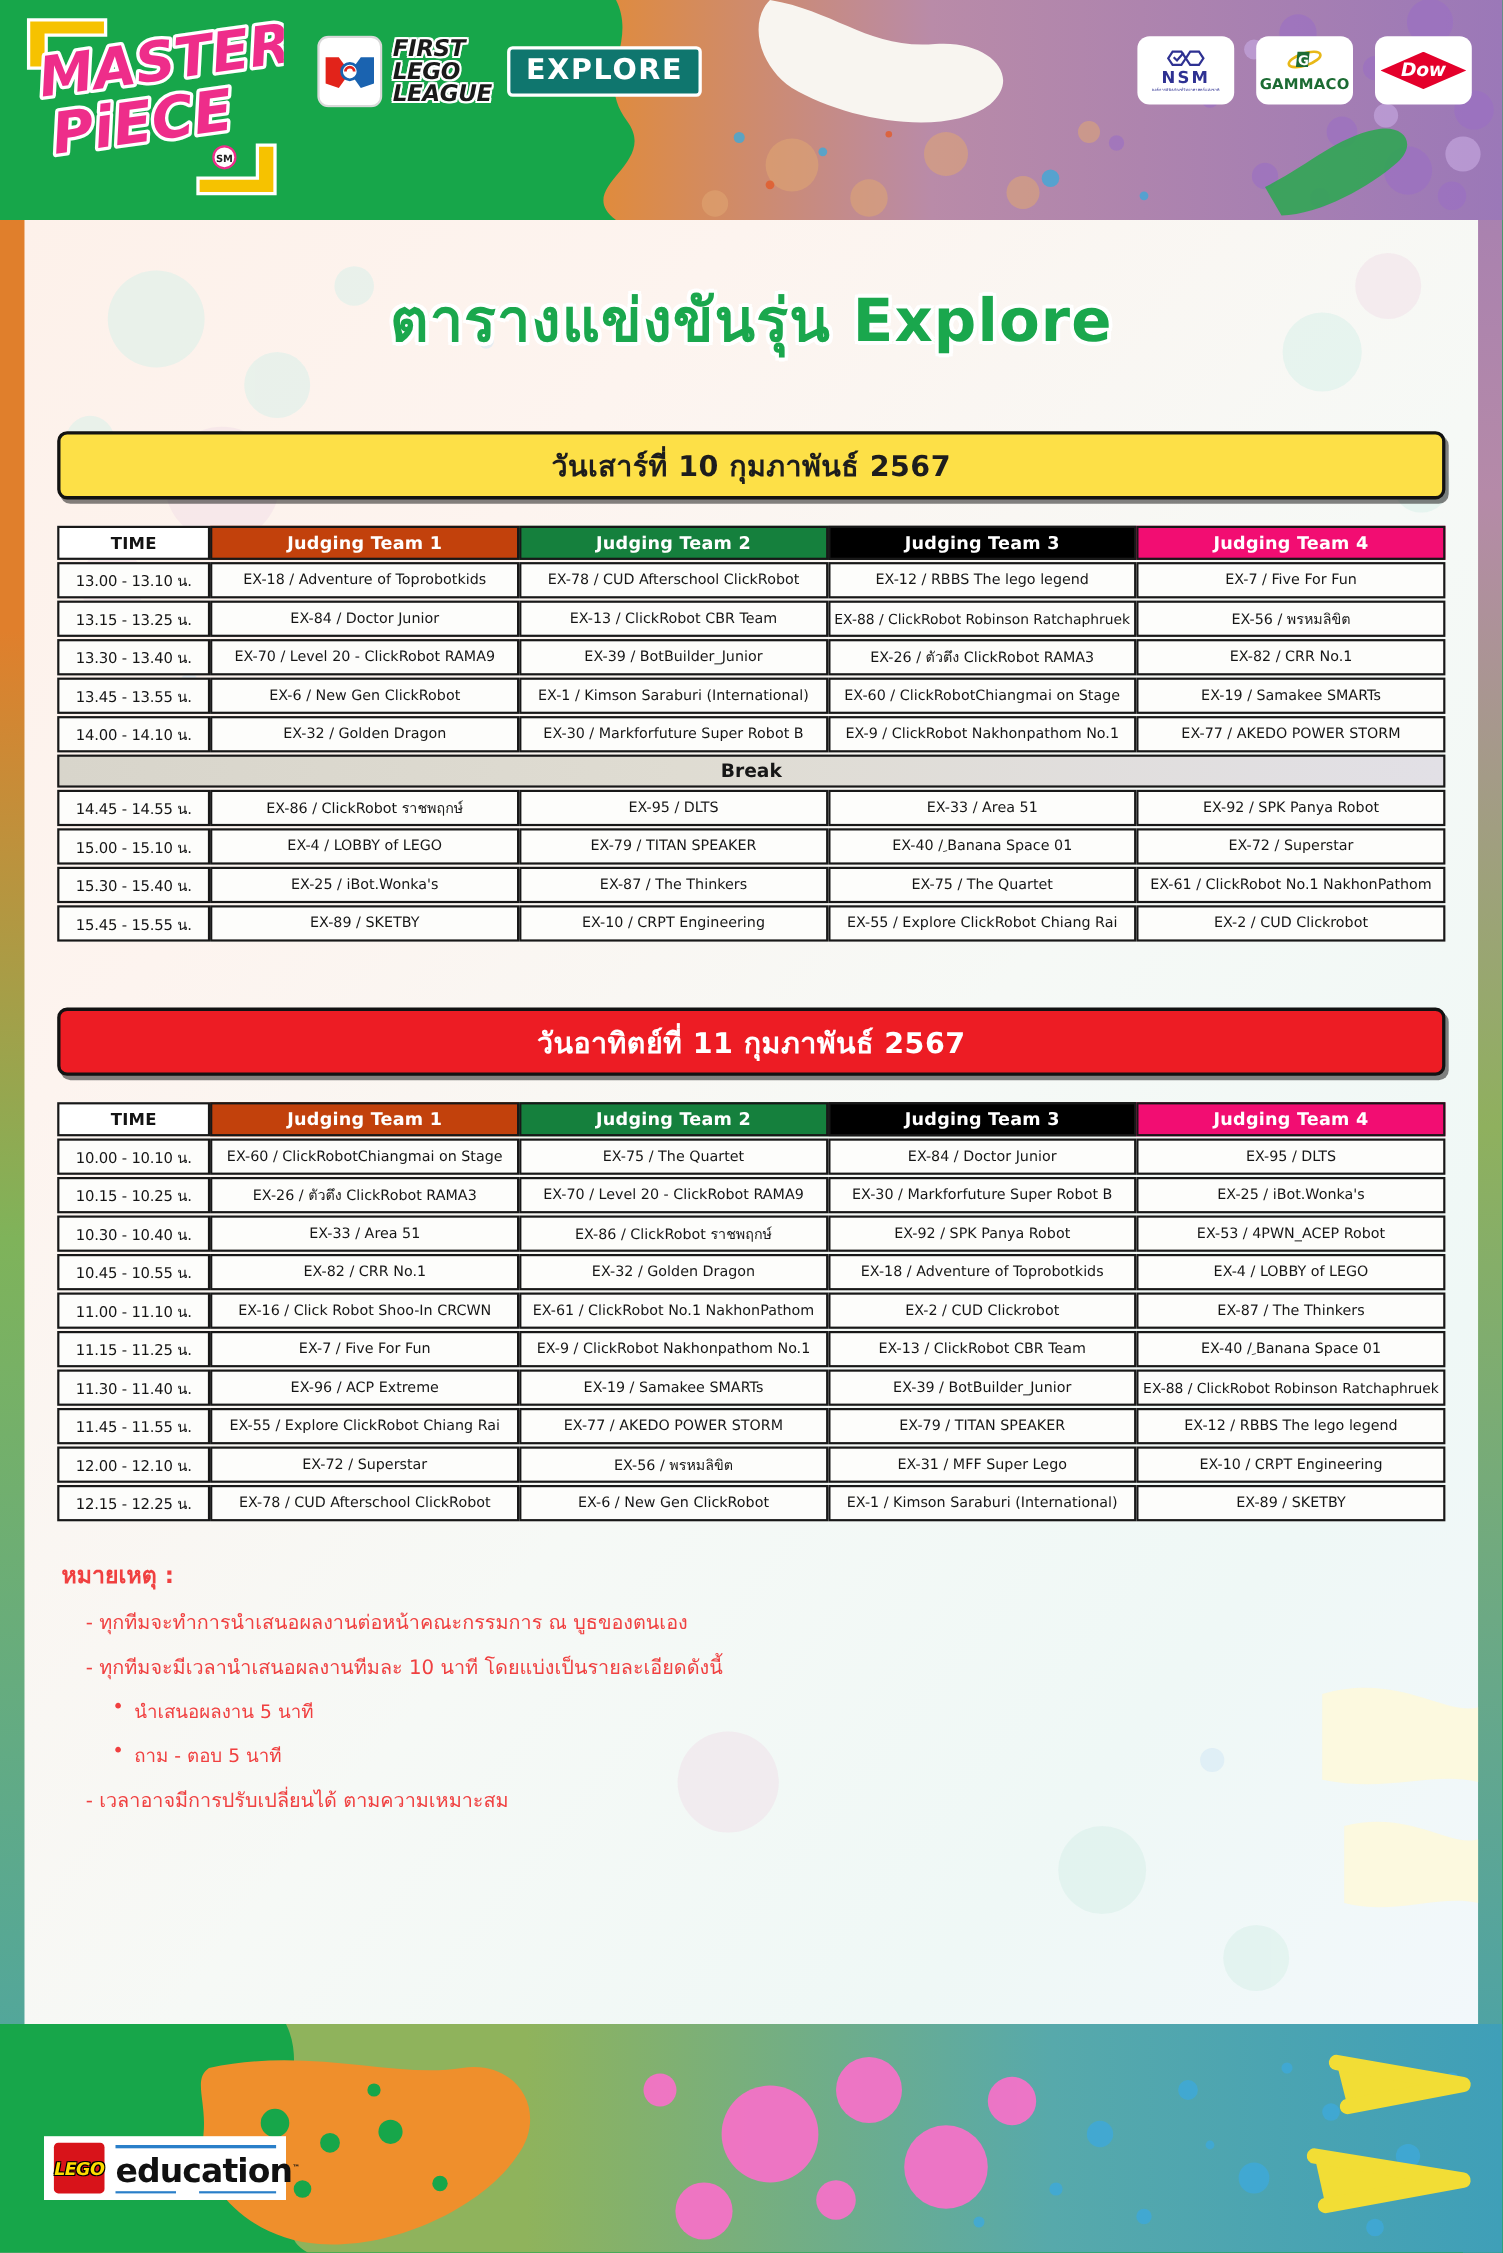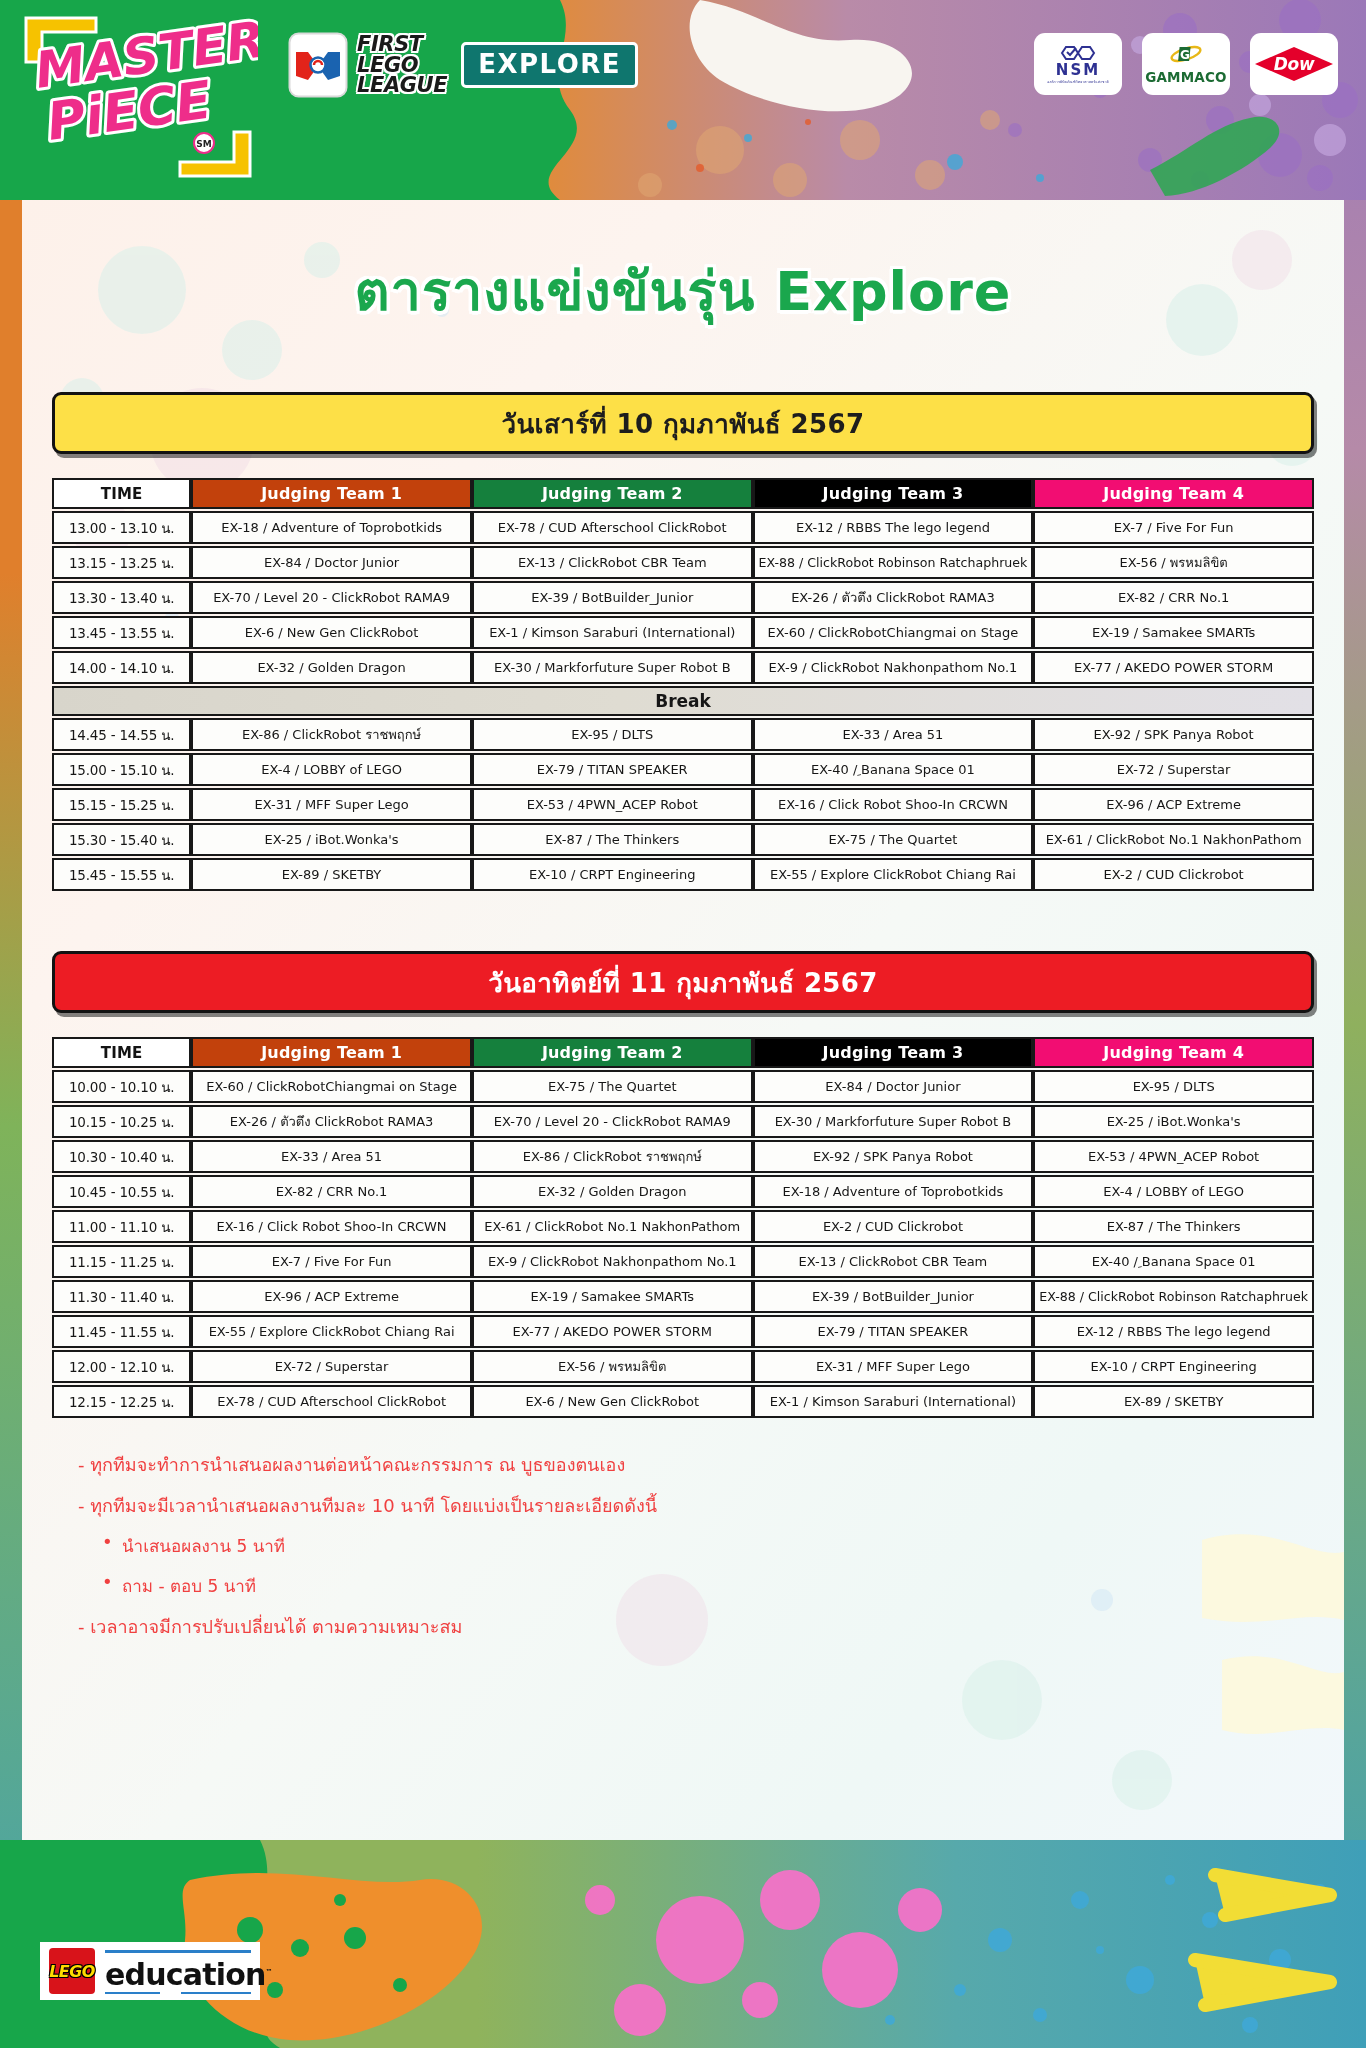--- a/index.html
+++ b/index.html
@@ -499,27 +499,20 @@
                 <td class="team-cell">EX-92 / SPK Panya Robot</td>
               </tr>
               <tr>
                 <td class="time-cell">15.00 - 15.10 น.</td>
                 <td class="team-cell">EX-4 / LOBBY of LEGO</td>
                 <td class="team-cell">EX-79 / TITAN SPEAKER</td>
                 <td class="team-cell">EX-40 / ِBanana Space 01</td>
                 <td class="team-cell">EX-72 / Superstar</td>
               </tr>
               <tr>
-                <td class="time-cell">15.15 - 15.25 น.</td>
-                <td class="team-cell">EX-31 / MFF Super Lego</td>
-                <td class="team-cell">EX-53 / 4PWN_ACEP Robot</td>
-                <td class="team-cell">EX-16 / Click Robot Shoo-In CRCWN</td>
-                <td class="team-cell">EX-96 / ACP Extreme</td>
-              </tr>
-              <tr>
                 <td class="time-cell">15.30 - 15.40 น.</td>
                 <td class="team-cell">EX-25 / iBot.Wonka's</td>
                 <td class="team-cell">EX-87 / The Thinkers</td>
                 <td class="team-cell">EX-75 / The Quartet</td>
                 <td class="team-cell">EX-61 / ClickRobot No.1 NakhonPathom</td>
               </tr>
               <tr>
                 <td class="time-cell">15.45 - 15.55 น.</td>
                 <td class="team-cell">EX-89 / SKETBY</td>
                 <td class="team-cell">EX-10 / CRPT Engineering</td>
@@ -620,20 +613,21 @@
                 <td class="team-cell">EX-6 / New Gen ClickRobot</td>
                 <td class="team-cell">EX-1 / Kimson Saraburi (International)</td>
                 <td class="team-cell">EX-89 / SKETBY</td>
               </tr>
             </tbody>
           </table>
         </div>
       </div>
 
     <div class="notes">
+      <div class="notes-title">หมายเหตุ :</div>
       <div class="note-line">- ทุกทีมจะทำการนำเสนอผลงานต่อหน้าคณะกรรมการ ณ บูธของตนเอง</div>
       <div class="note-line">- ทุกทีมจะมีเวลานำเสนอผลงานทีมละ 10 นาที โดยแบ่งเป็นรายละเอียดดังนี้</div>
       <div class="note-bullets">
         <div class="note-bullet">นำเสนอผลงาน  5  นาที</div>
         <div class="note-bullet">ถาม - ตอบ 5 นาที</div>
       </div>
       <div class="note-line">- เวลาอาจมีการปรับเปลี่ยนได้ ตามความเหมาะสม</div>
     </div>
   </div>
 </div>

